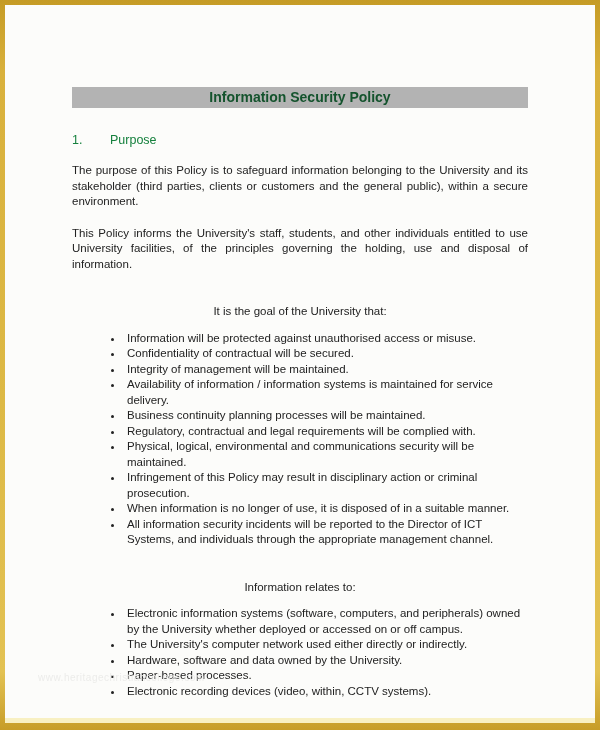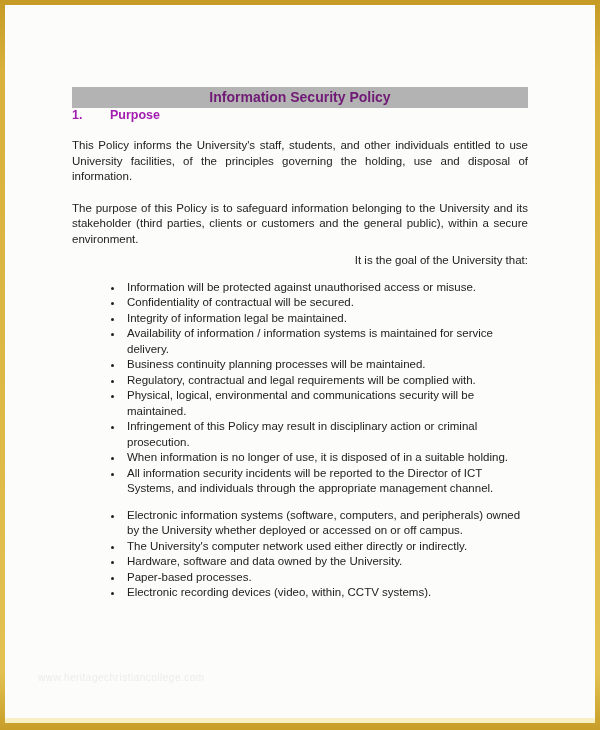--- a/index.html
+++ b/index.html
@@ -24,40 +24,41 @@
   }
 
   .title-bar {
     margin-top: 82px;
     height: 21px;
     line-height: 21px;
     background: #b3b3b3;
     text-align: center;
     font-size: 14px;
     font-weight: bold;
-    color: #701a75;
+    color: #14532d;
   }
 
   .section-heading {
+    margin-top: 25px;
     font-size: 12.5px;
-    font-weight: bold;
-    color: #a21caf;
+    font-weight: normal;
+    color: #15803d;
   }
   .section-heading .num {
     display: inline-block;
     width: 38px;
   }
 
   .body-text {
     font-size: 11.5px;
     line-height: 15.5px;
     color: #222222;
   }
   p.para { margin-top: 16px; text-align: justify; }
-  p.intro { margin-top: 6px; text-align: right; }
+  p.intro { margin-top: 32px; text-align: center; }
 
   ul.bullets {
     margin-top: 11px;
     padding-left: 52px;
     list-style: disc outside;
   }
   ul.bullets li {
     padding-left: 3px;
     line-height: 15.5px;
   }
@@ -76,39 +77,40 @@
 
 <div class="frame">
   <div class="page">
 
     <div class="title-bar">Information Security Policy</div>
 
     <div class="section-heading">
       <span class="num">1.</span><span>Purpose</span>
     </div>
 
+    <p class="para body-text">The purpose of this Policy is to safeguard information belonging to the University and its stakeholder (third parties, clients or customers and the general public), within a secure environment.</p>
+
     <p class="para body-text">This Policy informs the University's staff, students, and other individuals entitled to use University facilities, of the principles governing the holding, use and disposal of information.</p>
-
-    <p class="para body-text">The purpose of this Policy is to safeguard information belonging to the University and its stakeholder (third parties, clients or customers and the general public), within a secure environment.</p>
 
     <p class="intro body-text">It is the goal of the University that:</p>
 
     <ul class="bullets body-text">
         <li>Information will be protected against unauthorised access or misuse.</li>
         <li>Confidentiality of contractual will be secured.</li>
-        <li>Integrity of information legal be maintained.</li>
+        <li>Integrity of management will be maintained.</li>
         <li>Availability of information / information systems is maintained for service delivery.</li>
         <li>Business continuity planning processes will be maintained.</li>
         <li>Regulatory, contractual and legal requirements will be complied with.</li>
         <li>Physical, logical, environmental and communications security will be maintained.</li>
         <li>Infringement of this Policy may result in disciplinary action or criminal prosecution.</li>
-        <li>When information is no longer of use, it is disposed of in a suitable holding.</li>
+        <li>When information is no longer of use, it is disposed of in a suitable manner.</li>
         <li>All information security incidents will be reported to the Director of ICT Systems, and individuals through the appropriate management channel.</li>
       </ul>
 
+    <p class="intro body-text">Information relates to:</p>
 
     <ul class="bullets body-text">
         <li>Electronic information systems (software, computers, and peripherals) owned by the University whether deployed or accessed on or off campus.</li>
         <li>The University's computer network used either directly or indirectly.</li>
         <li>Hardware, software and data owned by the University.</li>
         <li>Paper-based processes.</li>
         <li>Electronic recording devices (video, within, CCTV systems).</li>
       </ul>
 
     <div class="watermark">www.heritagechristiancollege.com</div>

